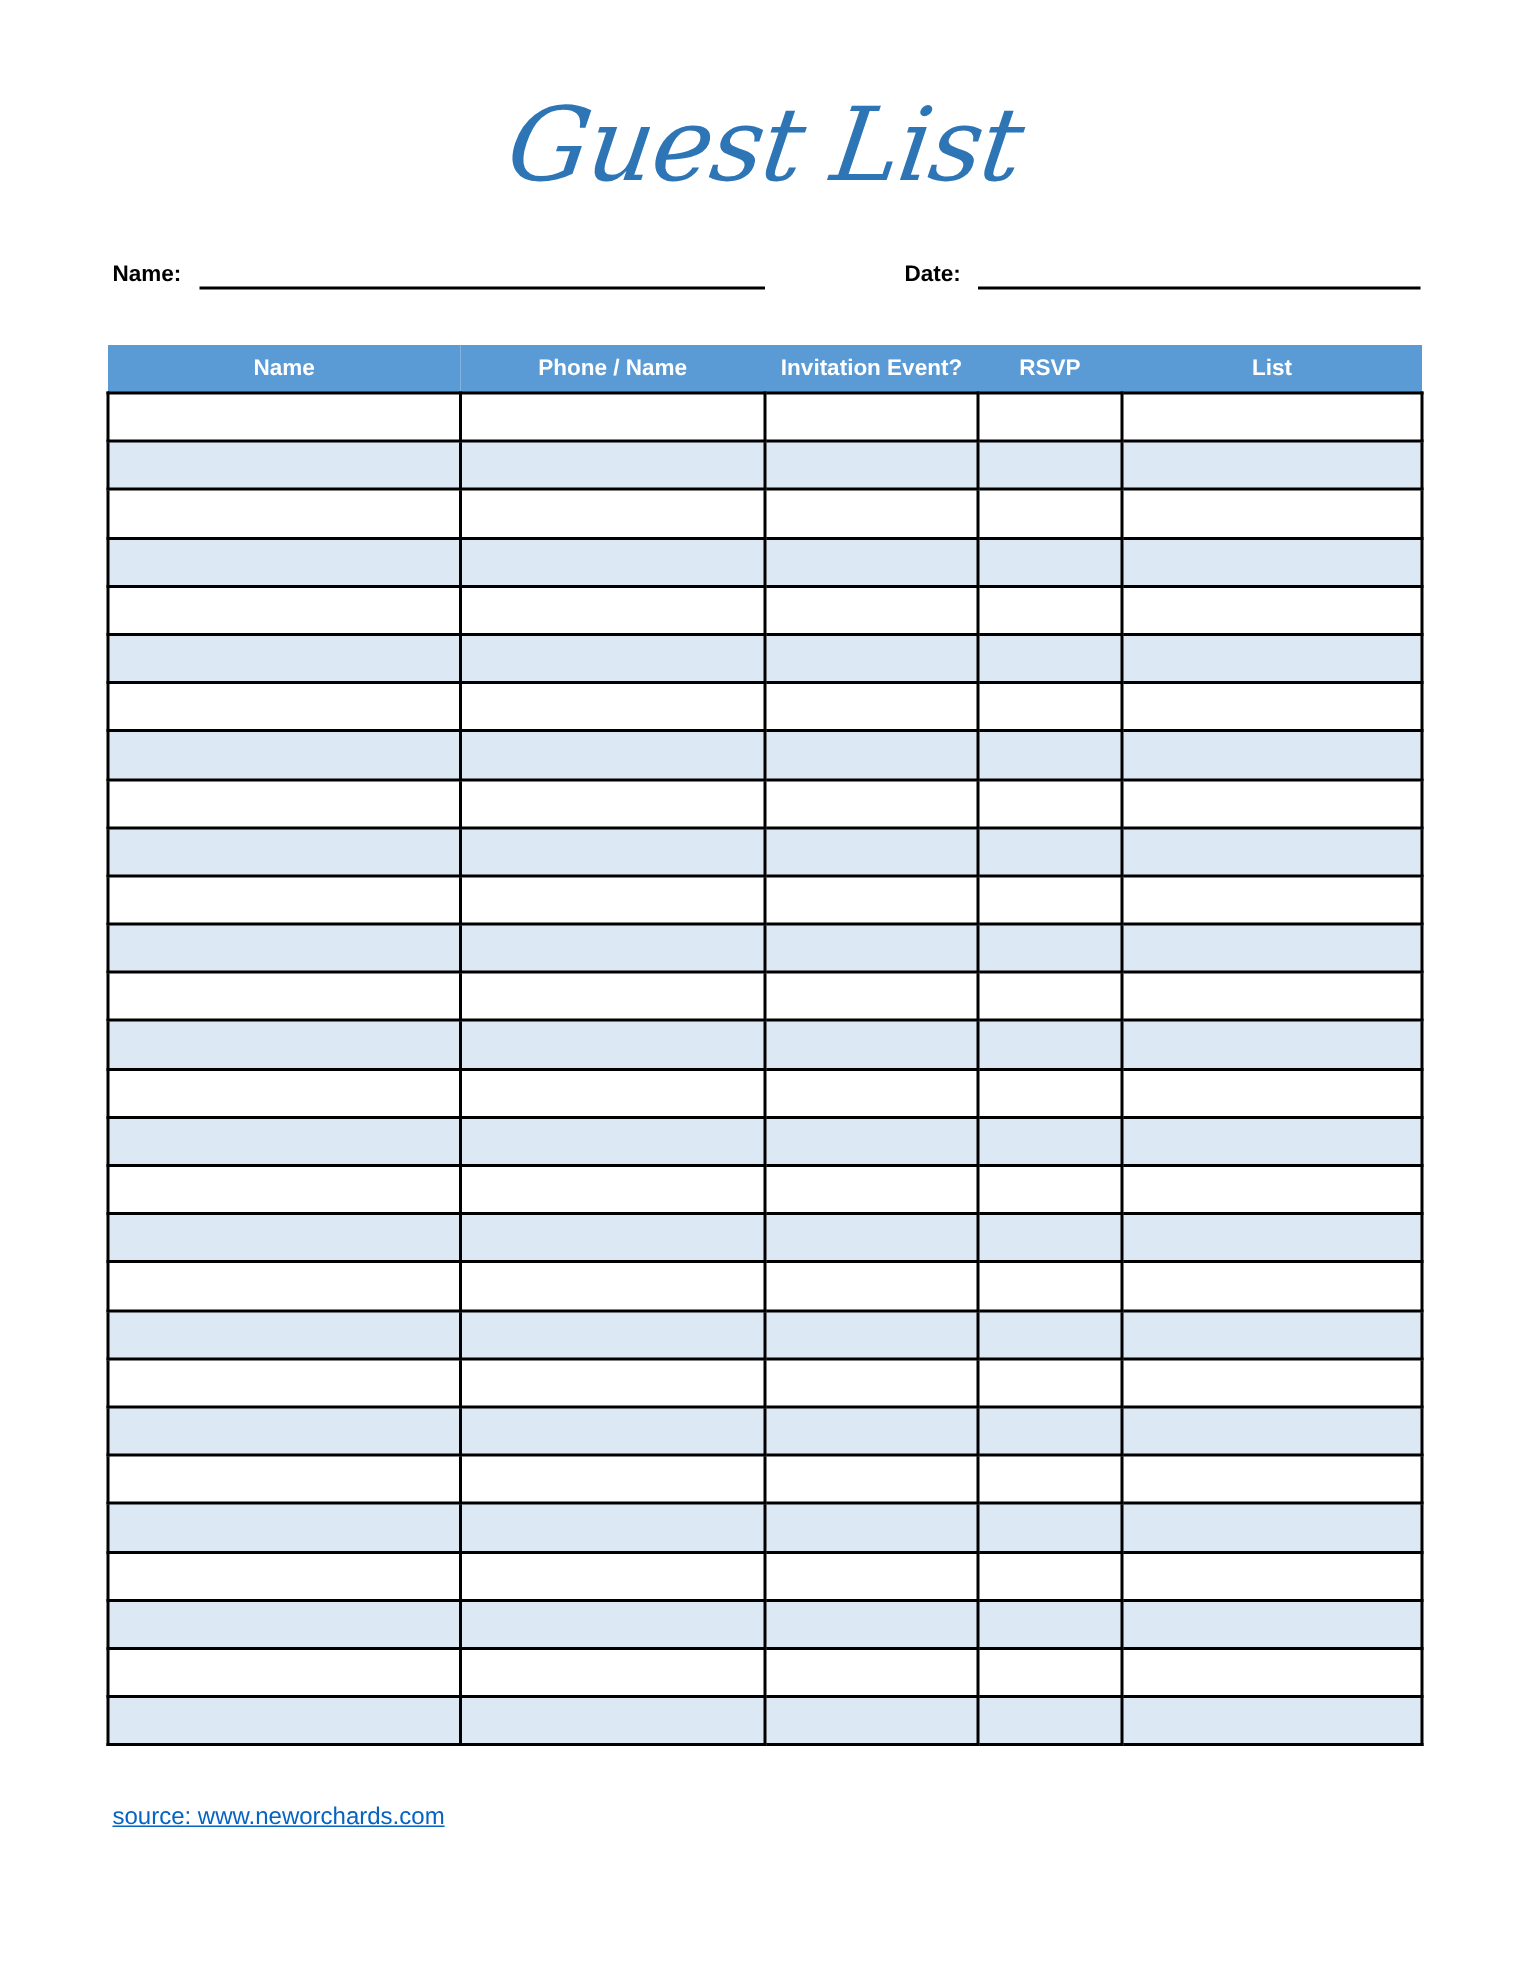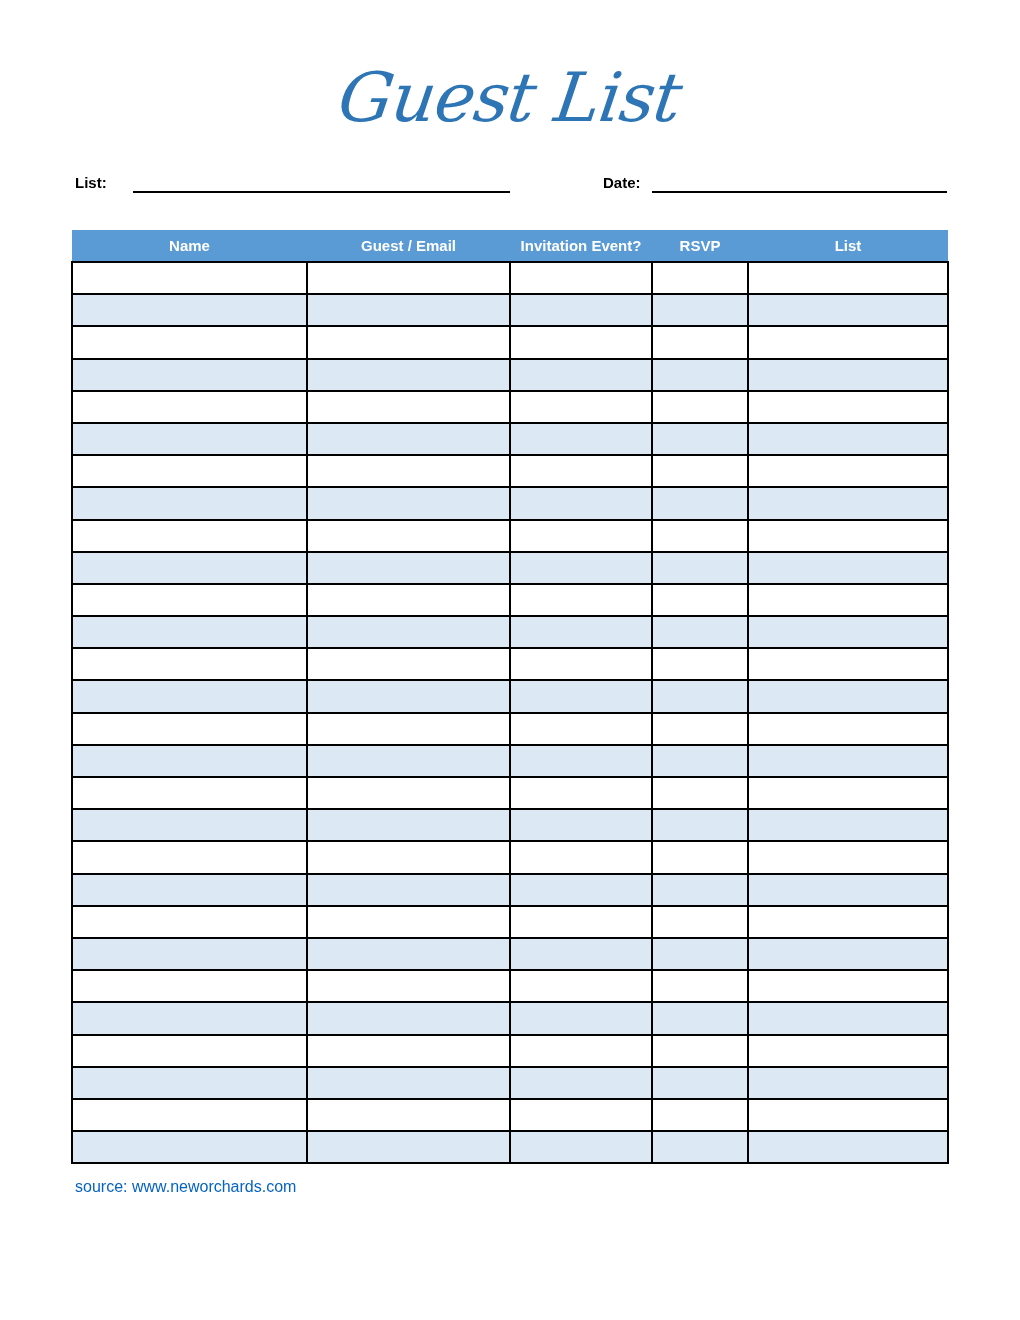--- a/index.html
+++ b/index.html
@@ -14,46 +14,46 @@
   .field-line { position: absolute; top: 191px; height: 0; border-bottom: 2.5px solid #000; }
   .table-wrap { position: absolute; left: 71px; top: 230px; width: 876px; }
   table { border-collapse: collapse; width: 876px; table-layout: fixed; }
   thead th {
     background: #5b9bd5; color: #ffffff; font-weight: bold; font-size: 15px;
     height: 31px; padding: 0; border: none; text-align: center; vertical-align: middle; margin-left: 27px;
   }
   tbody td { height: 30.2px; padding: 0; border: 2px solid #000; }
   tbody tr:nth-child(even) td { background: #dde8f5; }
   tbody tr:nth-child(odd) td { background: #ffffff; }
-  .source { position: absolute; left: 75px; top: 1178px; font-size: 16px; color: #0563c1; }
+  .source { position: absolute; left: 75px; top: 1203px; font-size: 16px; color: #0563c1; text-decoration: underline; }
 </style>
 </head>
 <body>
 
 <div class="title">Guest List</div>
 
-<div class="field-label" style="left:75px;">List:</div>
+<div class="field-label" style="left:75px;">Name:</div>
 <div class="field-line" style="left:133px; width:377px;"></div>
 
 <div class="field-label" style="left:603px;">Date:</div>
 <div class="field-line" style="left:652px; width:295px;"></div>
 
 <div class="table-wrap">
   <table>
     <colgroup>
       <col style="width:235px">
       <col style="width:203px">
       <col style="width:142px">
       <col style="width:96px">
       <col style="width:200px">
     </colgroup>
     <thead>
       <tr>
         <th>Name</th>
-        <th>Guest / Email</th>
+        <th>Phone / Name</th>
         <th>Invitation Event?</th>
         <th>RSVP</th>
         <th>List</th>
       </tr>
     </thead>
     <tbody id="guest-body">
         <tr>
           <td></td>
           <td></td>
           <td></td>

